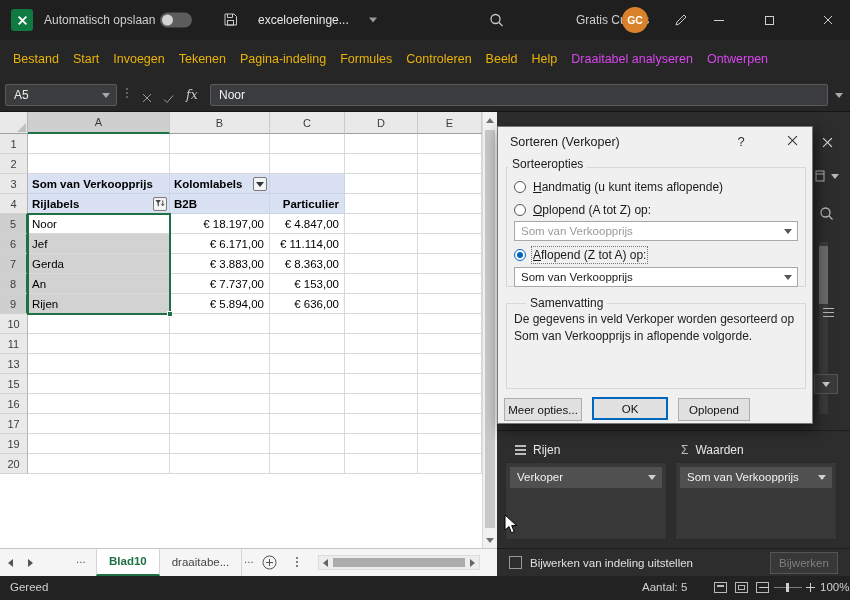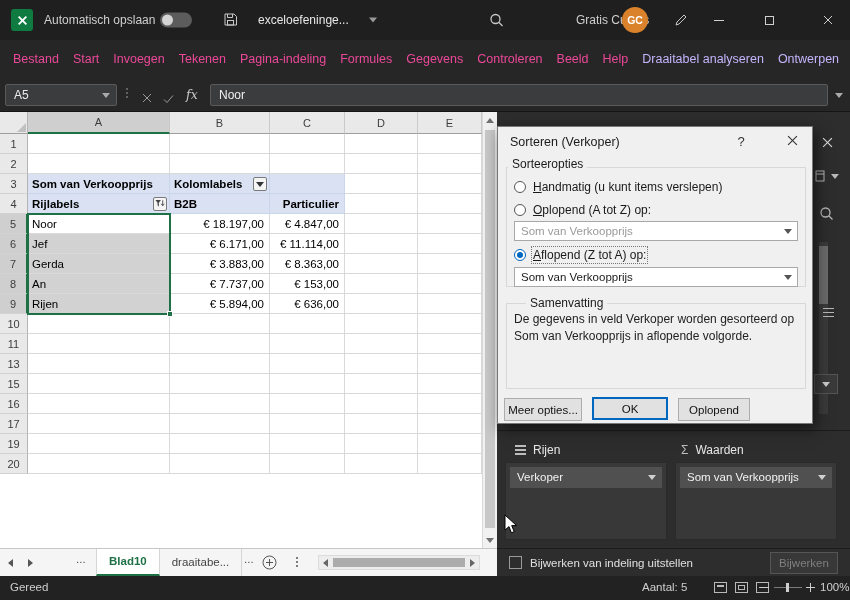--- a/index.html
+++ b/index.html
@@ -27,22 +27,22 @@
 .ts-acct{left:576px}
 .avatar{left:622px;width:26px;height:26px;border-radius:50%;background:#D9822B;color:#fff;font-size:10.5px;font-weight:bold;display:flex;align-items:center;justify-content:center}
 .icon-pen{left:674px;color:#c9c9c9;height:14px}
 .winbtn{top:0;transform:none;width:34px;height:40px;display:flex;align-items:center;justify-content:center;color:#cfcfcf}
 .winbtn.min{left:702px}.winbtn.max{left:752px}.winbtn.close{left:806px;width:44px}
 .minbar{width:10px;height:1px;background:#cfcfcf}
 .maxbox{width:9px;height:9px;border:1px solid #cfcfcf}
 
 
 .ribbon{position:absolute;top:40px;left:0;width:850px;height:38px;background:#262626;display:flex;align-items:center;padding-left:6px;white-space:nowrap;overflow:hidden}
-.rtab{padding:0 7px;font-size:12.5px;color:#ec4899;line-height:38px}
-.rtab.ctx{color:#c4b5fd}
+.rtab{padding:0 7px;font-size:12.5px;color:#eab308;line-height:38px}
+.rtab.ctx{color:#d946ef}
 
 
 .fbar{position:absolute;top:78px;left:0;width:850px;height:34px;background:#262626;border-bottom:1px solid #151515}
 .namebox{position:absolute;left:5px;top:6px;width:112px;height:22px;background:#3b3c3d;border:1px solid #5a5a5a;border-radius:2px;color:#ececec;font-size:12px;line-height:20px;padding-left:8px}
 .namebox .tri{position:absolute;right:6px;top:8px;color:#aaa}
 .vdots{position:absolute;left:126px;top:10px;display:flex;flex-direction:column;gap:2px}
 .vdots i{width:2px;height:2px;background:#777;border-radius:50%}
 .fb-x{position:absolute;left:142px;top:11px;color:#9a9a9a;height:11px}
 .fb-check{position:absolute;left:163px;top:12px;color:#9a9a9a;height:10px}
 .fb-fx{position:absolute;left:186px;top:9px;color:#c9c9c9;font-size:12.5px;font-style:italic;font-family:"DejaVu Serif",serif}
@@ -215,21 +215,20 @@
     </div>
   </div>
 
   <div class="ribbon">
       <div class="rtab">Bestand</div>
       <div class="rtab">Start</div>
       <div class="rtab">Invoegen</div>
       <div class="rtab">Tekenen</div>
       <div class="rtab">Pagina-indeling</div>
       <div class="rtab">Formules</div>
-      <div class="rtab">Gegevens</div>
       <div class="rtab">Controleren</div>
       <div class="rtab">Beeld</div>
       <div class="rtab">Help</div>
       <div class="rtab ctx">Draaitabel analyseren</div>
       <div class="rtab ctx">Ontwerpen</div>
     </div>
 
   <div class="fbar">
     <div class="namebox">
       <span>A5</span>
@@ -508,21 +507,21 @@
           <line x1="1" y1="1" x2="9" y2="9" stroke="currentColor"></line>
           <line x1="9" y1="1" x2="1" y2="9" stroke="currentColor"></line>
         </svg>
     </div>
 
     <div class="grp g1"></div>
     <span class="grp-label g1lab">Sorteeropties</span>
 
     <div class="radio-row r1">
       <span class="radio"></span>
-      <span class="rlabel accel">Handmatig (u kunt items verslepen)</span>
+      <span class="rlabel accel">Handmatig (u kunt items aflopende)</span>
     </div>
     <div class="radio-row r2">
       <span class="radio"></span>
       <span class="rlabel accel">Oplopend (A tot Z) op:</span>
     </div>
     <div class="combo c1 disabled">
       <span>Som van Verkoopprijs</span>
       <span class="tri d"></span>
     </div>
     <div class="radio-row r3">

